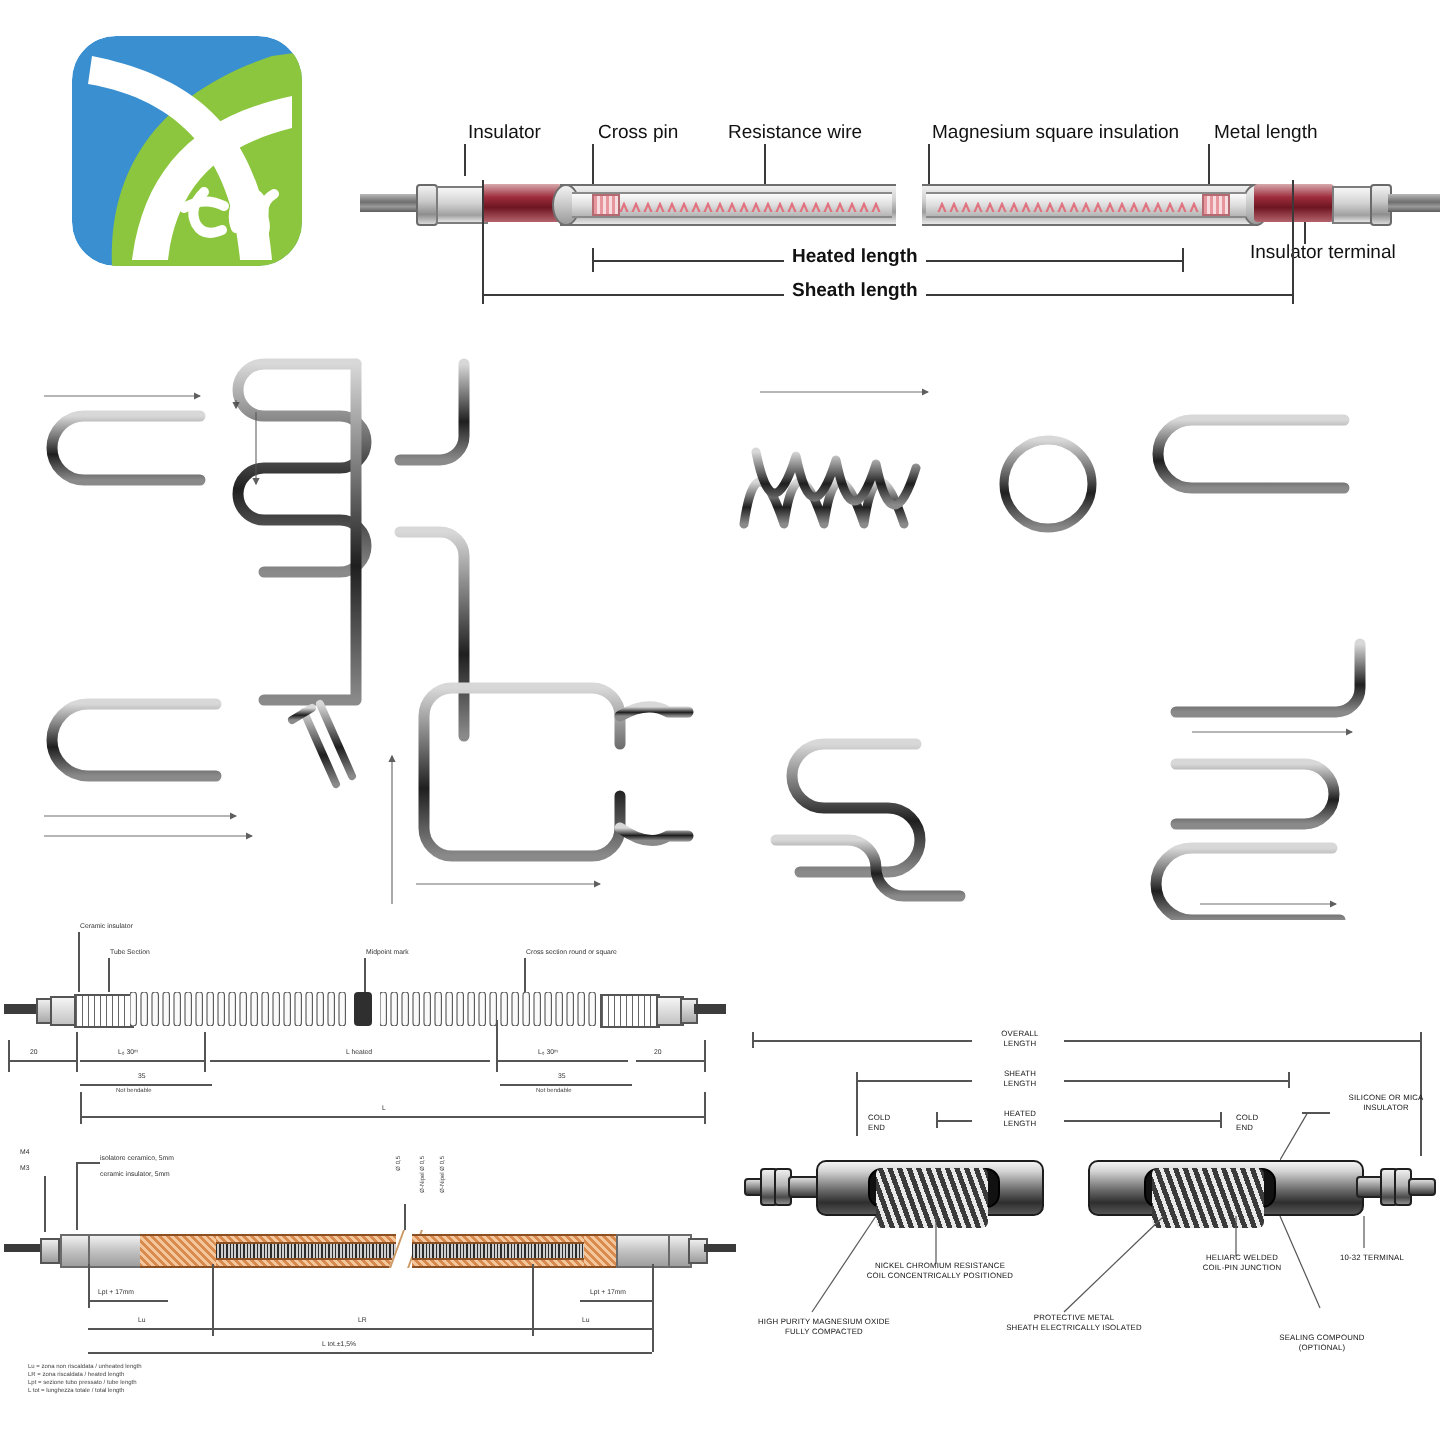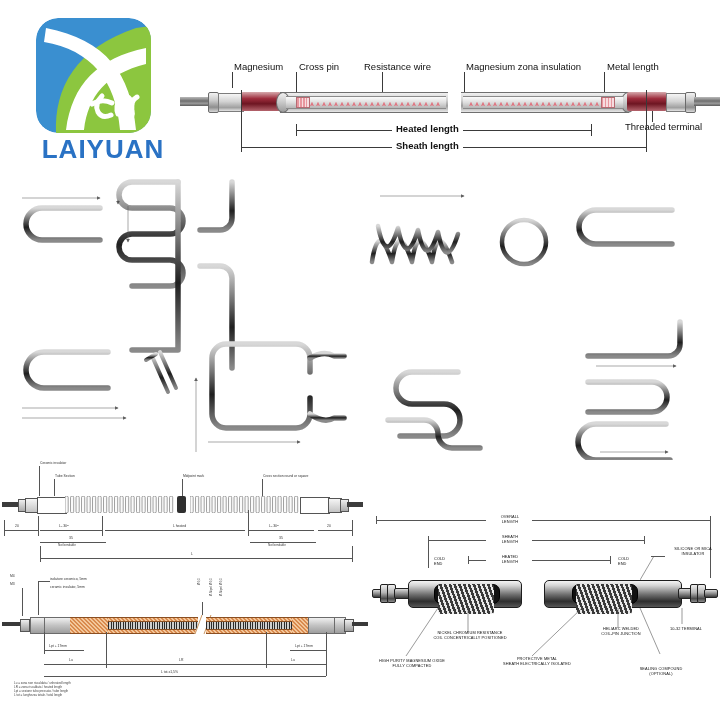--- a/index.html
+++ b/index.html
@@ -97,31 +97,30 @@
       <path d="M30 112 C36 66 62 40 110 30 L110 46 C70 56 52 78 48 112 Z" fill="#ffffff"></path>
       <g fill="none" stroke="#ffffff" stroke-width="5" stroke-linecap="round">
         <path d="M56 86 q10 -6 20 -1"></path>
         <path d="M66 78 q-8 8 -4 16 q4 7 13 3"></path>
         <path d="M84 79 q-5 10 -2 17"></path>
         <path d="M84 81 q7 -6 11 2 q2 6 -1 12"></path>
         <path d="M101 79 q-7 4 -5 13 q2 8 -6 12"></path>
       </g>
     </svg>
   </div>
-  <div id="logo-text">LAIYUAN</div>
 </div>
 
 <div class="abs" style="left:0;top:0;width:720px;height:160px;">
 
-  <div class="abs lbl" style="left:234px;top:62px;">Magnesium</div>
+  <div class="abs lbl" style="left:234px;top:62px;">Insulator</div>
   <div class="abs lbl" style="left:299px;top:62px;">Cross pin</div>
   <div class="abs lbl" style="left:364px;top:62px;">Resistance wire</div>
-  <div class="abs lbl" style="left:466px;top:62px;">Magnesium zona insulation</div>
+  <div class="abs lbl" style="left:466px;top:62px;">Magnesium square insulation</div>
   <div class="abs lbl" style="left:607px;top:62px;">Metal length</div>
-  <div class="abs lbl" style="left:625px;top:122px;">Threaded terminal</div>
+  <div class="abs lbl" style="left:625px;top:122px;">Insulator terminal</div>
 
   <div class="vline abs" style="left:232px;top:72px;height:16px;"></div>
   <div class="vline abs" style="left:296px;top:72px;height:24px;"></div>
   <div class="vline abs" style="left:382px;top:72px;height:24px;"></div>
   <div class="vline abs" style="left:464px;top:72px;height:24px;"></div>
   <div class="vline abs" style="left:604px;top:72px;height:20px;"></div>
   <div class="vline abs" style="left:652px;top:104px;height:18px;"></div>
 
   <div class="abs" id="top-assembly">
 

